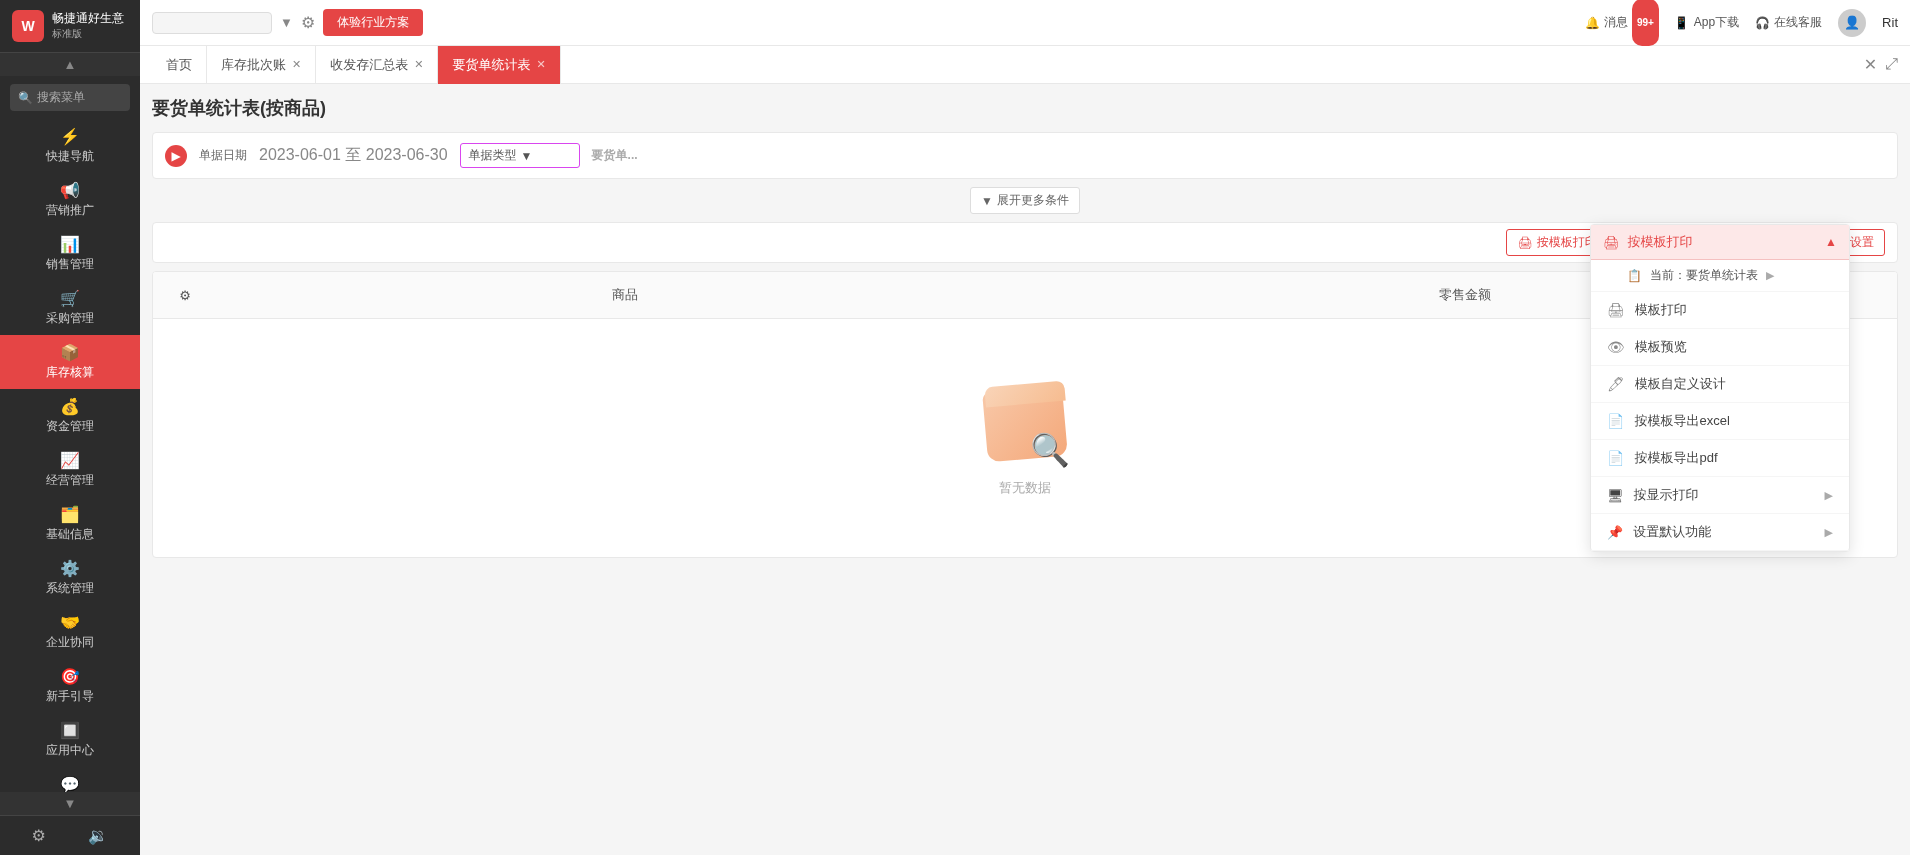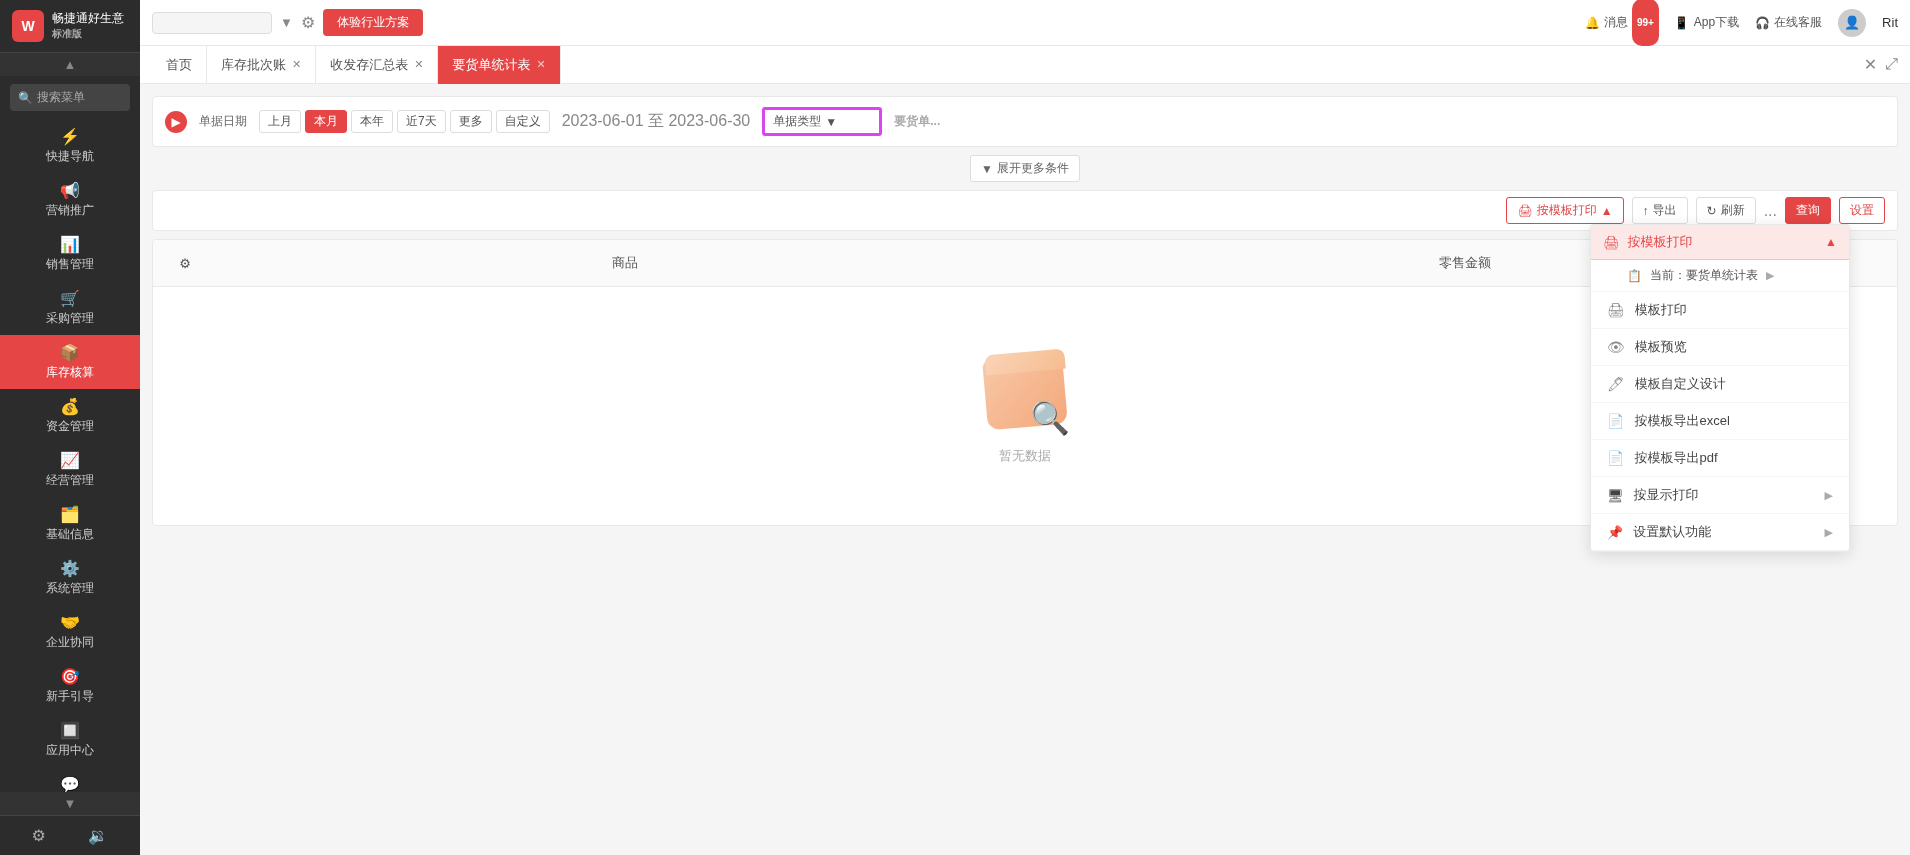--- a/index.html
+++ b/index.html
@@ -23,21 +23,21 @@
       gap: 8px;
     }
     .logo-icon {
       width: 32px; height: 32px;
       background: #e54545;
       border-radius: 6px;
       display: flex; align-items: center; justify-content: center;
       color: white; font-weight: bold; font-size: 14px;
     }
     .logo-text { color: white; font-size: 12px; line-height: 1.3; }
-    .logo-badge { font-size: 10px; color: #aaa; font-weight: bold; }
+    .logo-badge { font-size: 10px; color: #aaa; }
 
     .sidebar-search {
       margin: 8px 10px;
       background: #444;
       border-radius: 4px;
       padding: 5px 8px;
       color: #aaa;
       font-size: 12px;
       display: flex; align-items: center; gap: 4px;
       cursor: pointer;
@@ -212,21 +212,21 @@
     }
     .date-btn.active {
       background: #e54545;
       color: white;
       border-color: #e54545;
     }
     .date-range { font-size: 16px; color: #888; }
 
     .filter-select {
       display: flex; align-items: center;
-      border: 3px solid #d946ef;
+      border: 1px solid #d946ef;
       border-radius: 3px;
       padding: 3px 8px;
       background: white;
       gap: 4px;
       cursor: pointer;
       font-size: 12px;
       color: #555;
       min-width: 120px;
     }
 
@@ -524,33 +524,26 @@
       <span class="tab-close">✕</span>
     </div>
     <div class="tab-window-btns">
       <span class="win-btn">✕</span>
       <span class="win-btn">⤢</span>
     </div>
   </div>
 
   <div class="page-content">
 
+    <div class="page-title">要货单统计表(按商品)</div>
 
     <div class="filter-bar">
       <button class="filter-expand-btn">▶</button>
 
       <span class="filter-label">单据日期</span>
-      <div class="date-btns">
-        <button class="date-btn">上月</button>
-        <button class="date-btn active">本月</button>
-        <button class="date-btn">本年</button>
-        <button class="date-btn">近7天</button>
-        <button class="date-btn">更多</button>
-        <button class="date-btn">自定义</button>
-      </div>
       <span class="date-range">2023-06-01 至 2023-06-30</span>
 
       <div class="filter-select">
         <span>单据类型</span>
         <span>▼</span>
       </div>
 
       <span style="font-size:12px;color:#aaa;font-weight:bold;">要货单...</span>
     </div>
 

